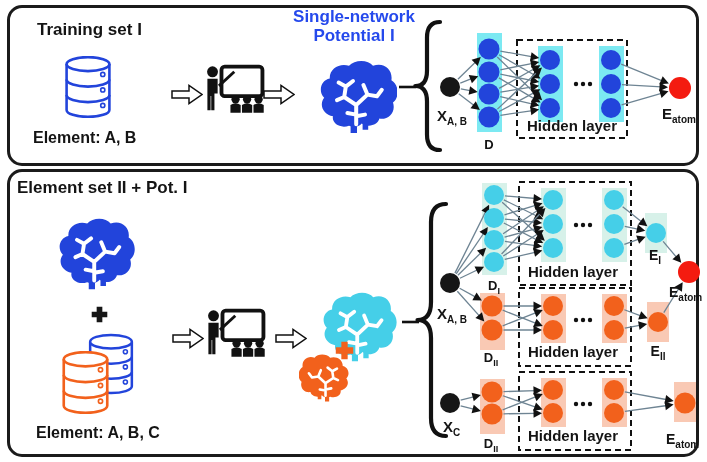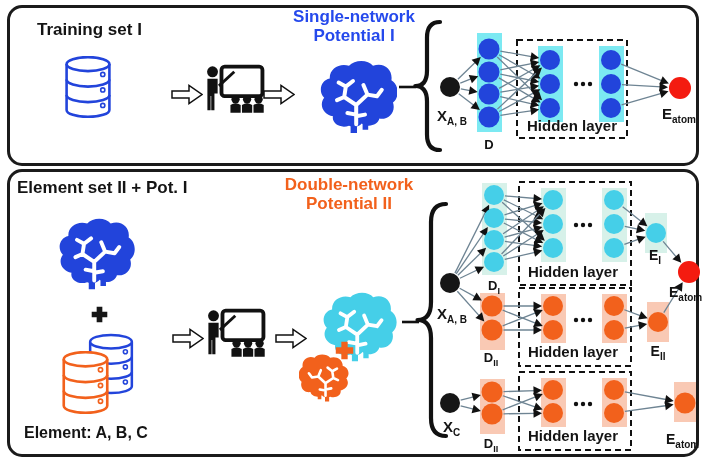--- a/index.html
+++ b/index.html
@@ -68,43 +68,40 @@
 <div class="stage">
 
   <div class="panel top"></div>
   <div class="panel bottom"></div>
 
   <div class="txt pot pot-blue" style="left:281px;top:7px;width:146px;">
     <span>Single-network</span>
     <span>Potential I</span>
   </div>
   <div class="txt h-title" style="left:37px;top:20px;">Training set I</div>
+  <div class="txt elem" style="left:33px;top:129px;">Element: A, B</div>
 
   <svg class="icon c-blue" style="left:64px;top:56px;width:48px;height:62px" preserveAspectRatio="none">
       <use href="#sym-db"></use>
     </svg>
   <svg class="icon" style="left:171px;top:83px;width:32px;height:23px" preserveAspectRatio="none">
       <use href="#sym-arrow"></use>
     </svg>
   <svg class="icon" style="left:201px;top:62px;width:64px;height:58px" preserveAspectRatio="none">
       <use href="#sym-teacher"></use>
     </svg>
   <svg class="icon" style="left:263px;top:83px;width:32px;height:23px" preserveAspectRatio="none">
       <use href="#sym-arrow"></use>
     </svg>
   <svg class="icon c-blue" style="left:317px;top:53px;width:80px;height:88px" preserveAspectRatio="none">
       <use href="#sym-brain"></use>
     </svg>
 
   <div class="txt h-title" style="left:17px;top:178px;">Element set II + Pot. I</div>
-  <div class="txt pot pot-orange" style="left:279px;top:175px;width:140px;">
-    <span>Double-network</span>
-    <span>Potential II</span>
-  </div>
-  <div class="txt elem" style="left:24px;top:424px;">Element: A, B, C</div>
+  <div class="txt elem" style="left:36px;top:424px;">Element: A, B, C</div>
 
   <svg class="icon c-blue" style="left:51px;top:218px;width:88px;height:72px" preserveAspectRatio="none">
       <use href="#sym-brain"></use>
     </svg>
   <svg class="icon c-black" style="left:91px;top:306px;width:17px;height:17px" preserveAspectRatio="none">
       <use href="#sym-plus"></use>
     </svg>
   <svg class="icon c-blue" style="left:88px;top:331px;width:46px;height:66px" preserveAspectRatio="none">
       <use href="#sym-db"></use>
     </svg>

